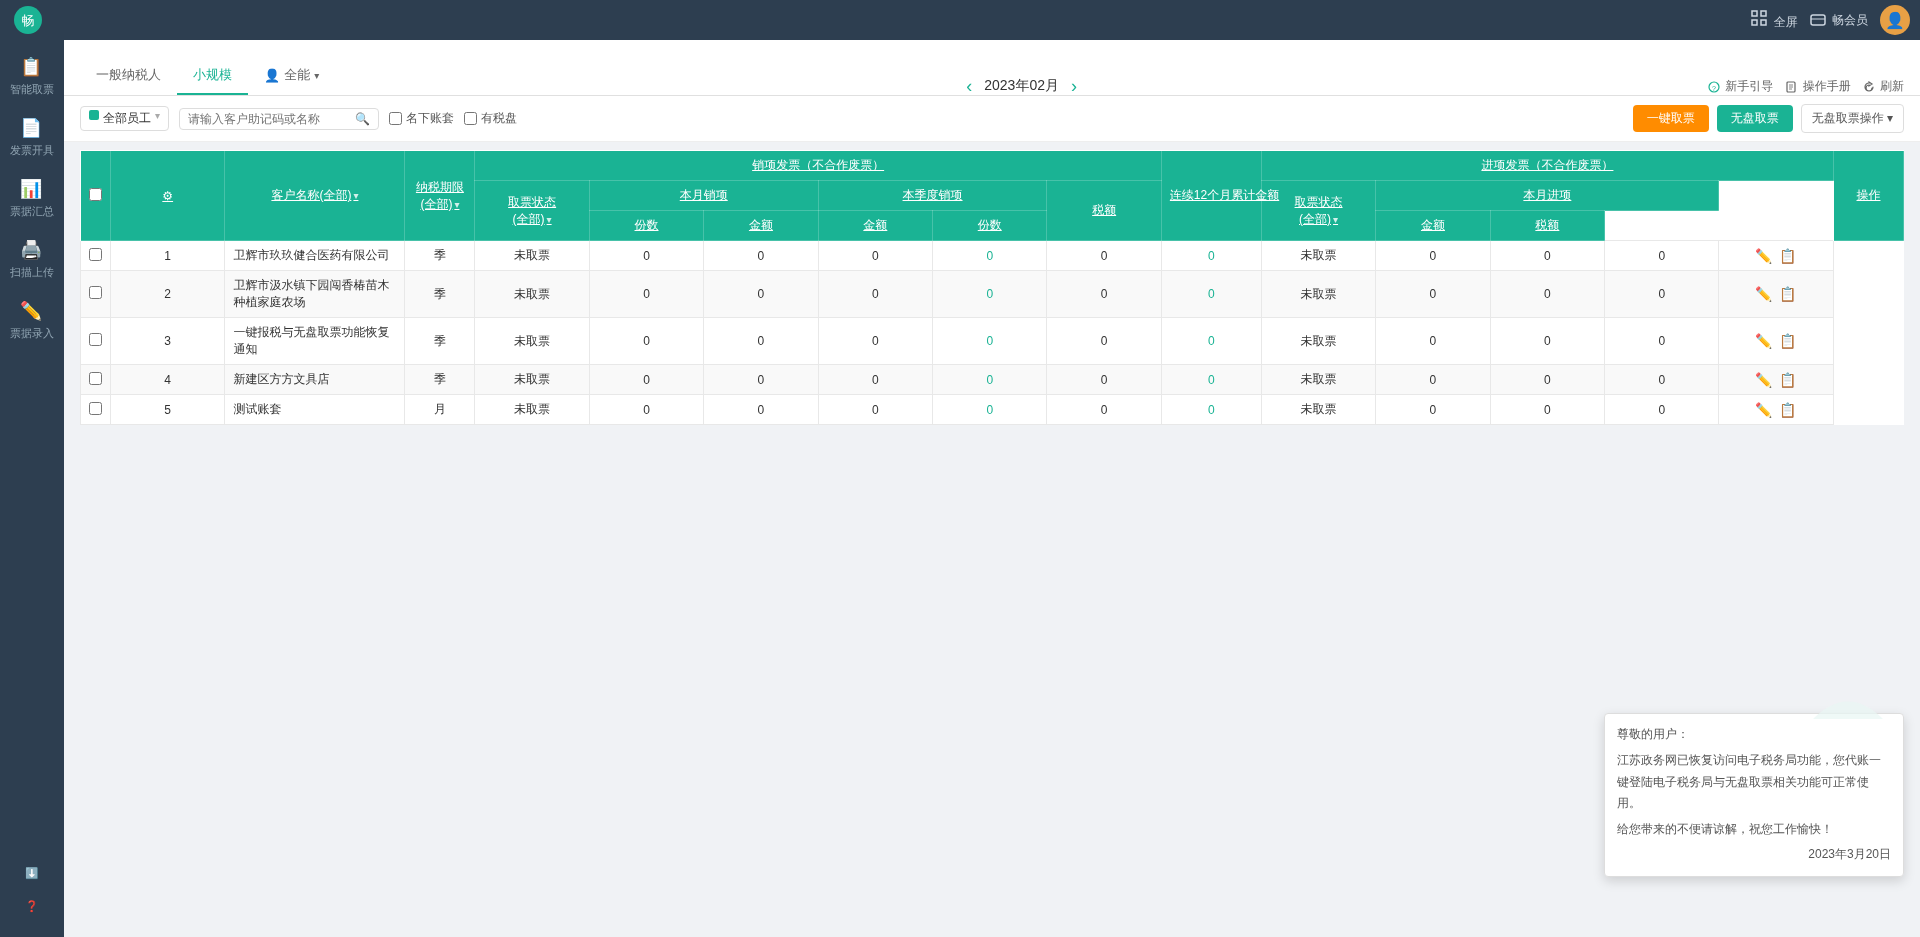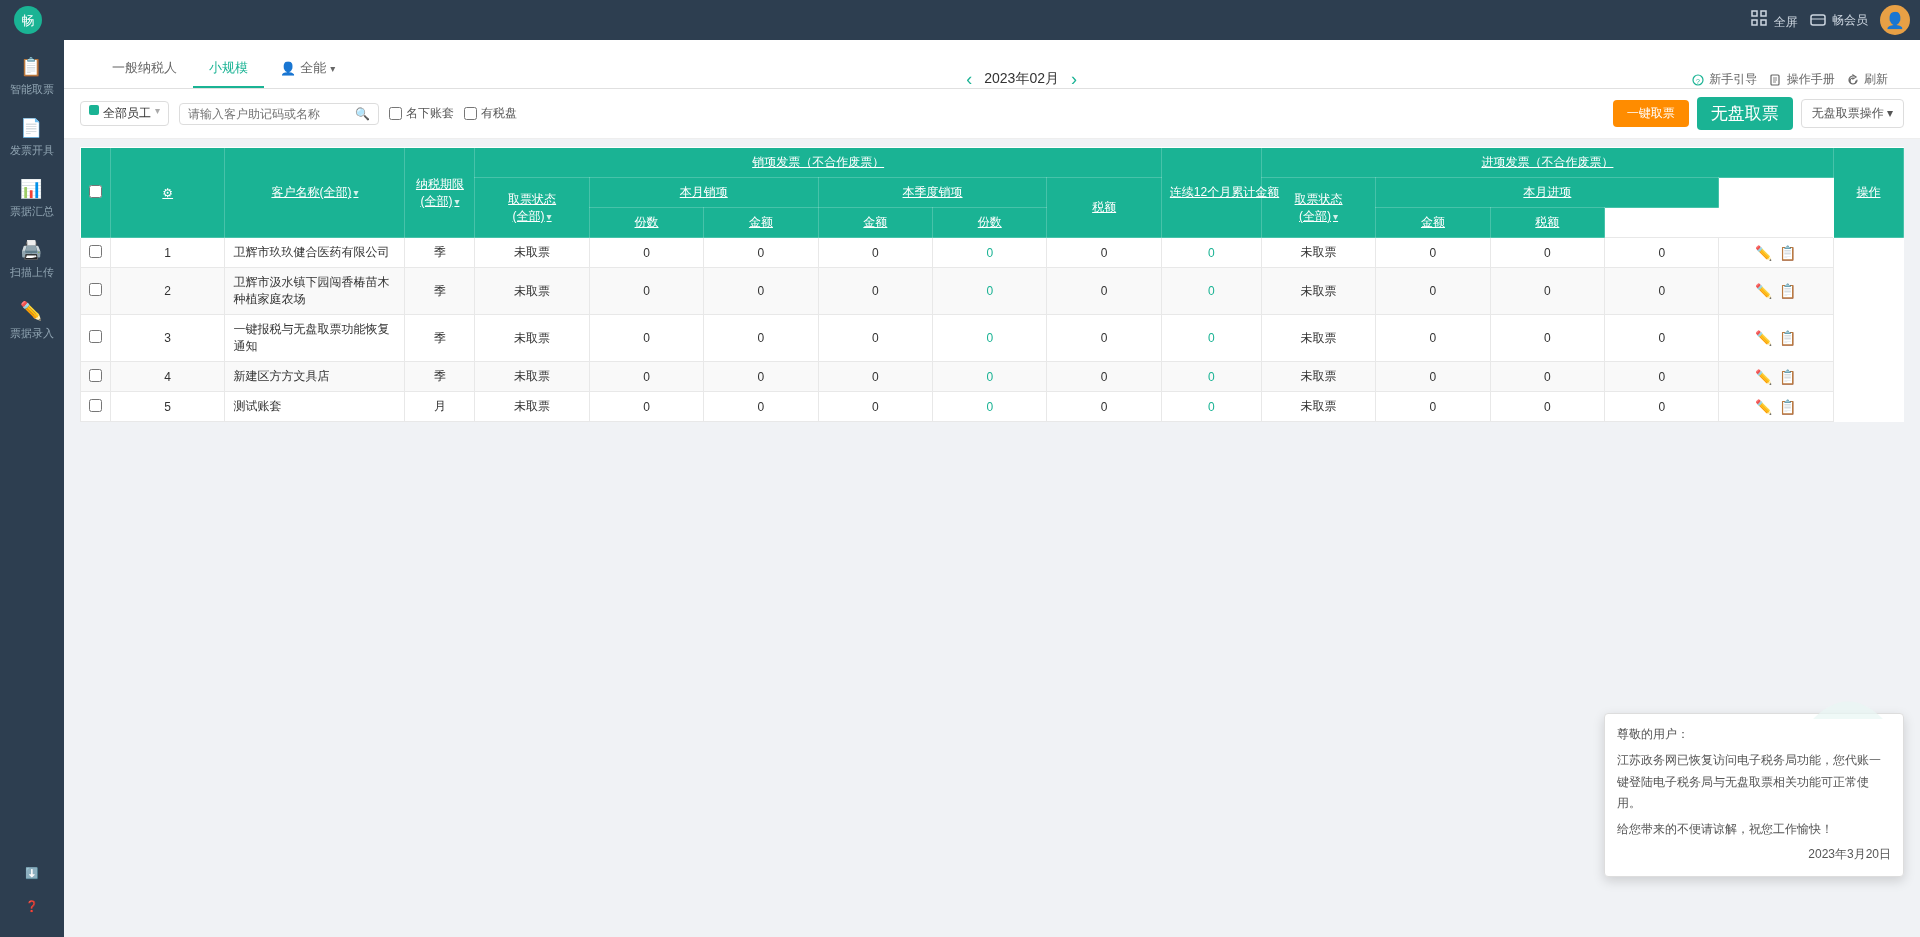--- a/index.html
+++ b/index.html
@@ -68,22 +68,22 @@
 
     
     .content-area { flex: 1; display: flex; flex-direction: column; overflow: hidden; background: #f0f2f5; }
 
     
     .tab-bar {
       background: #fff;
       border-bottom: 1px solid #e0e0e0;
       display: flex;
       align-items: flex-end;
-      padding: 0 32px;
-      height: 49px;
+      padding: 0 16px;
+      height: 56px;
       gap: 0;
     }
     .tab {
       padding: 0 16px;
       height: 38px;
       display: flex;
       align-items: center;
       cursor: pointer;
       font-size: 13px;
       color: #666;
@@ -136,21 +136,21 @@
     }
     .search-box .search-icon { color: #aaa; cursor: pointer; }
     .checkbox-item { display: flex; align-items: center; gap: 4px; font-size: 12px; color: #555; cursor: pointer; }
     .checkbox-item input[type=checkbox] { cursor: pointer; }
     .btn-orange {
       background: #ff8c00; color: #fff; border: none; border-radius: 4px;
       padding: 5px 14px; cursor: pointer; font-size: 12px; white-space: nowrap;
     }
     .btn-teal {
       background: #1ab394; color: #fff; border: none; border-radius: 4px;
-      padding: 5px 14px; cursor: pointer; font-size: 17px; white-space: nowrap; font-family: Liberation Mono, monospace;
+      padding: 5px 14px; cursor: pointer; font-size: 12px; white-space: nowrap; font-family: Liberation Mono, monospace;
     }
     .btn-dropdown {
       display: flex; align-items: center; gap: 4px;
       background: #fff; color: #555; border: 1px solid #ddd; border-radius: 4px;
       padding: 5px 10px; cursor: pointer; font-size: 12px; white-space: nowrap;
     }
     .toolbar-right { margin-left: auto; display: flex; gap: 8px; align-items: center; }
 
     
     .table-container { flex: 1; overflow-y: auto; padding: 0 16px 16px; }

